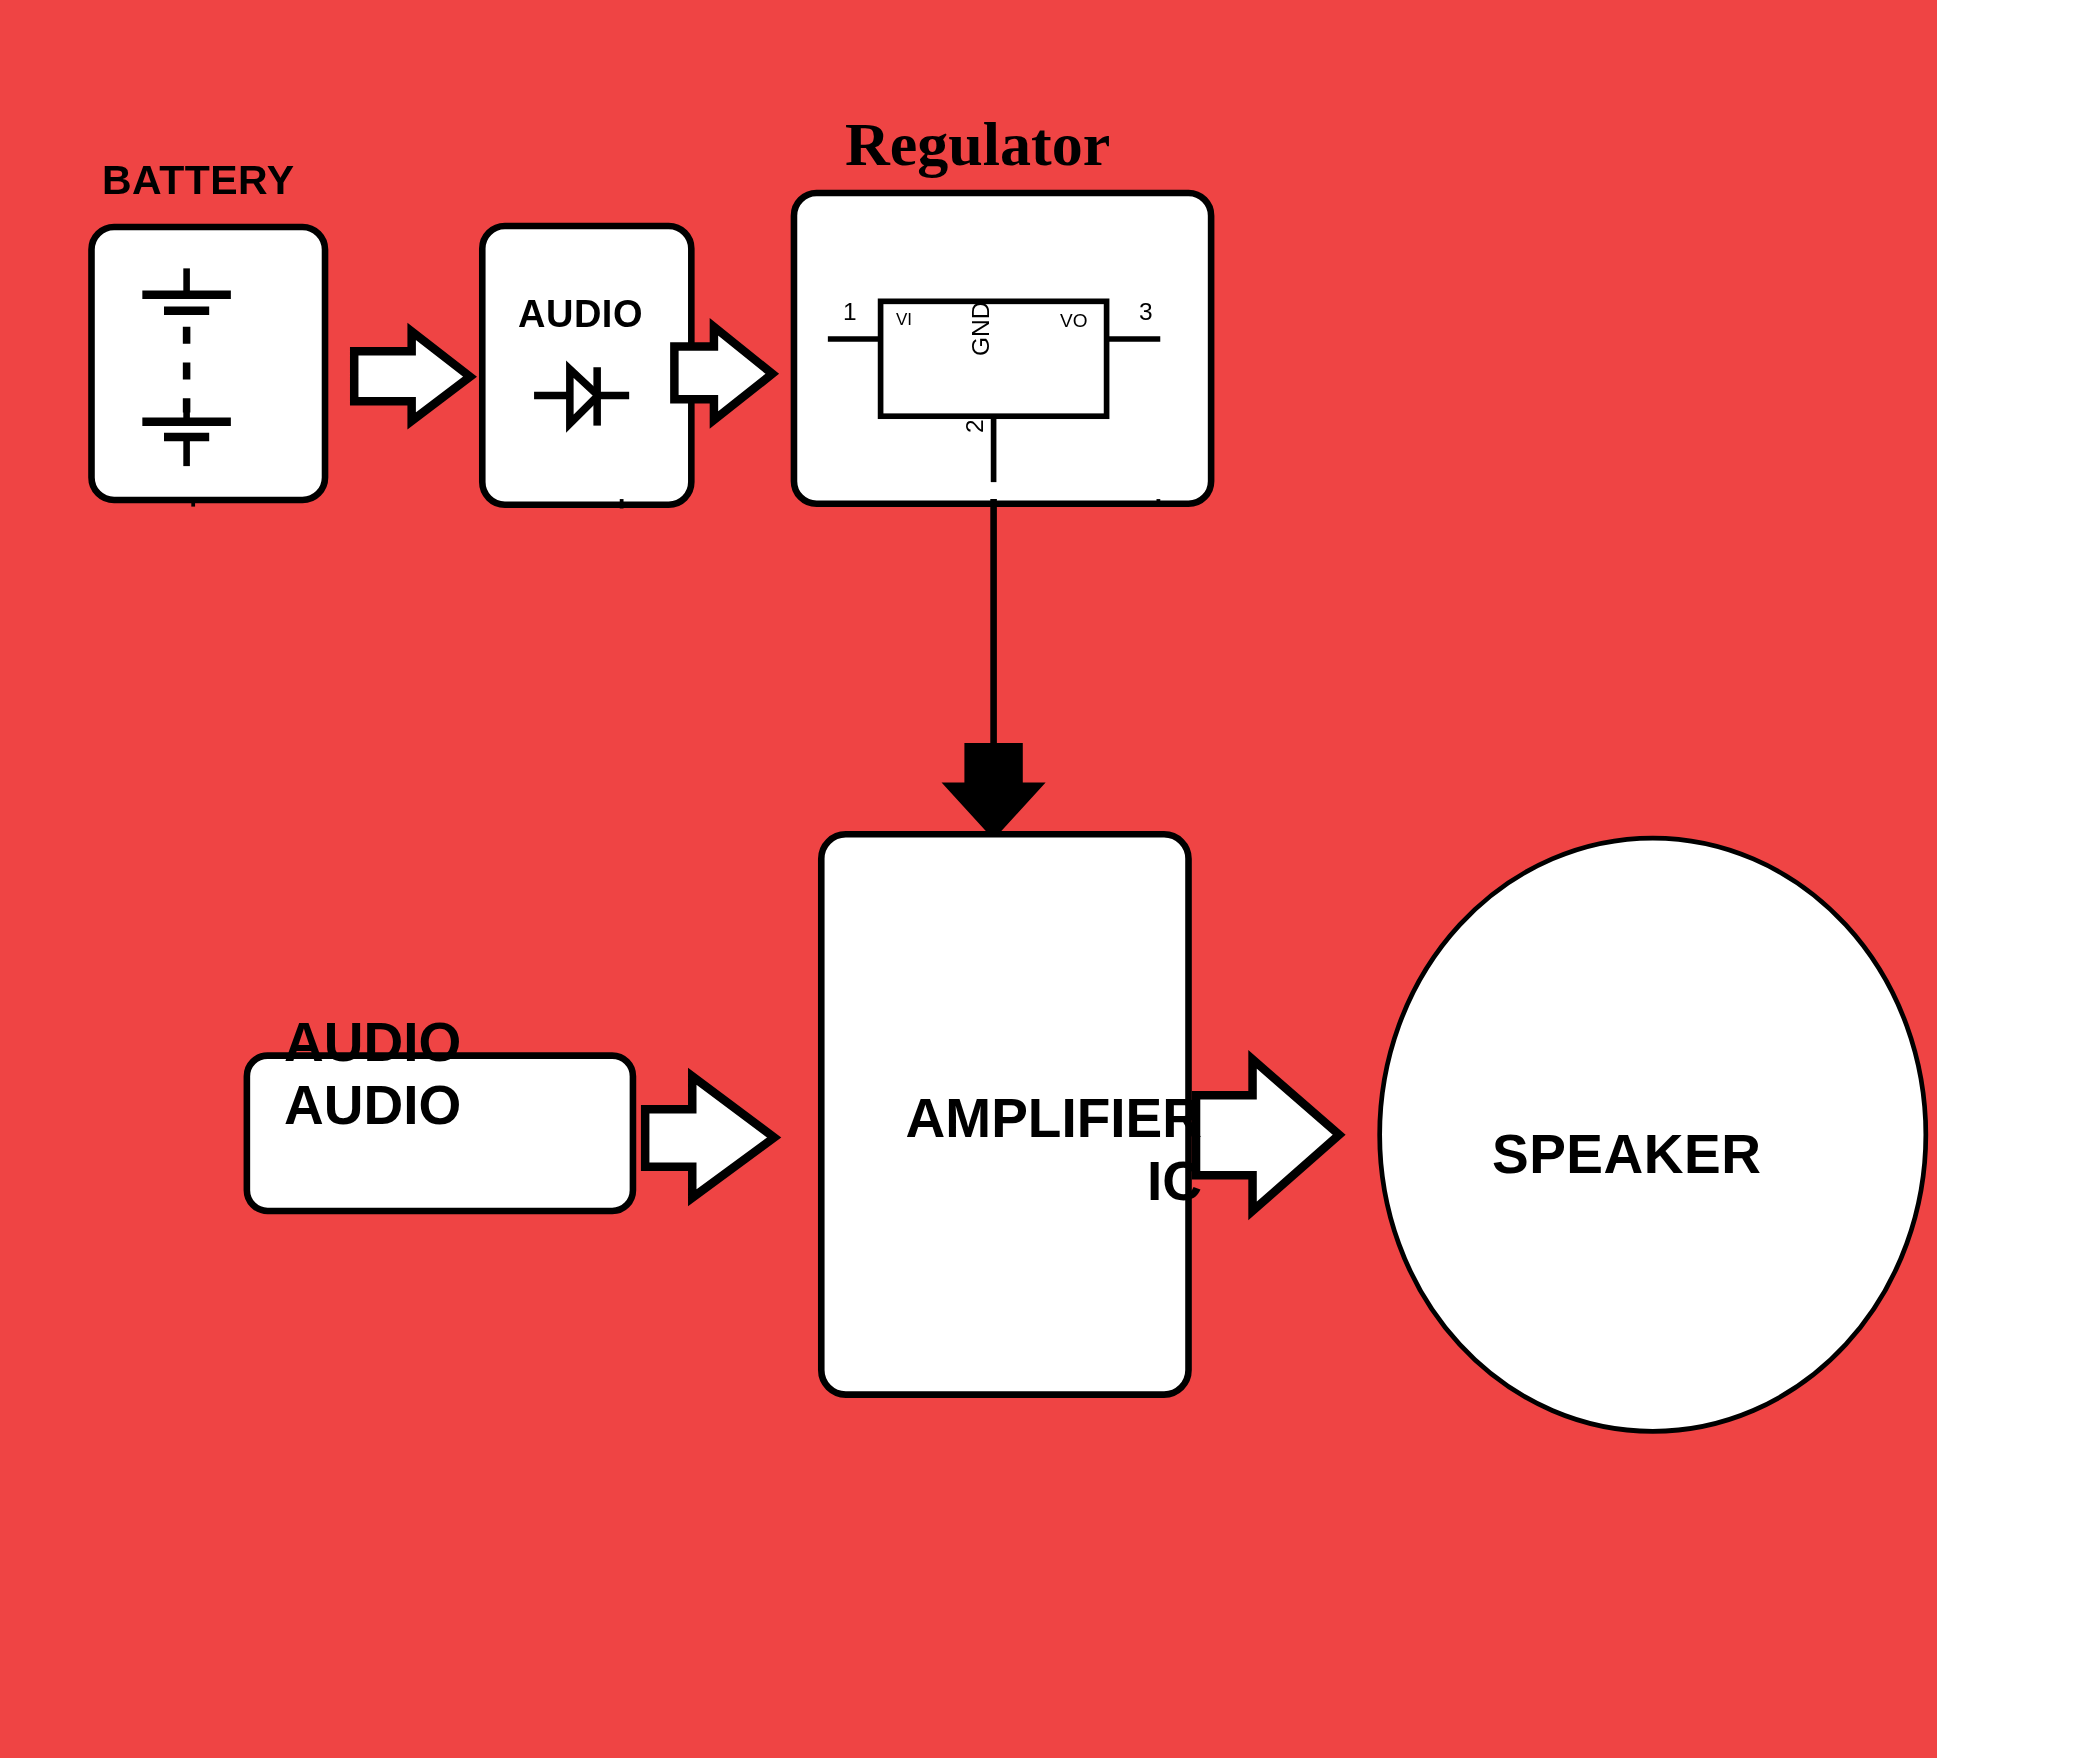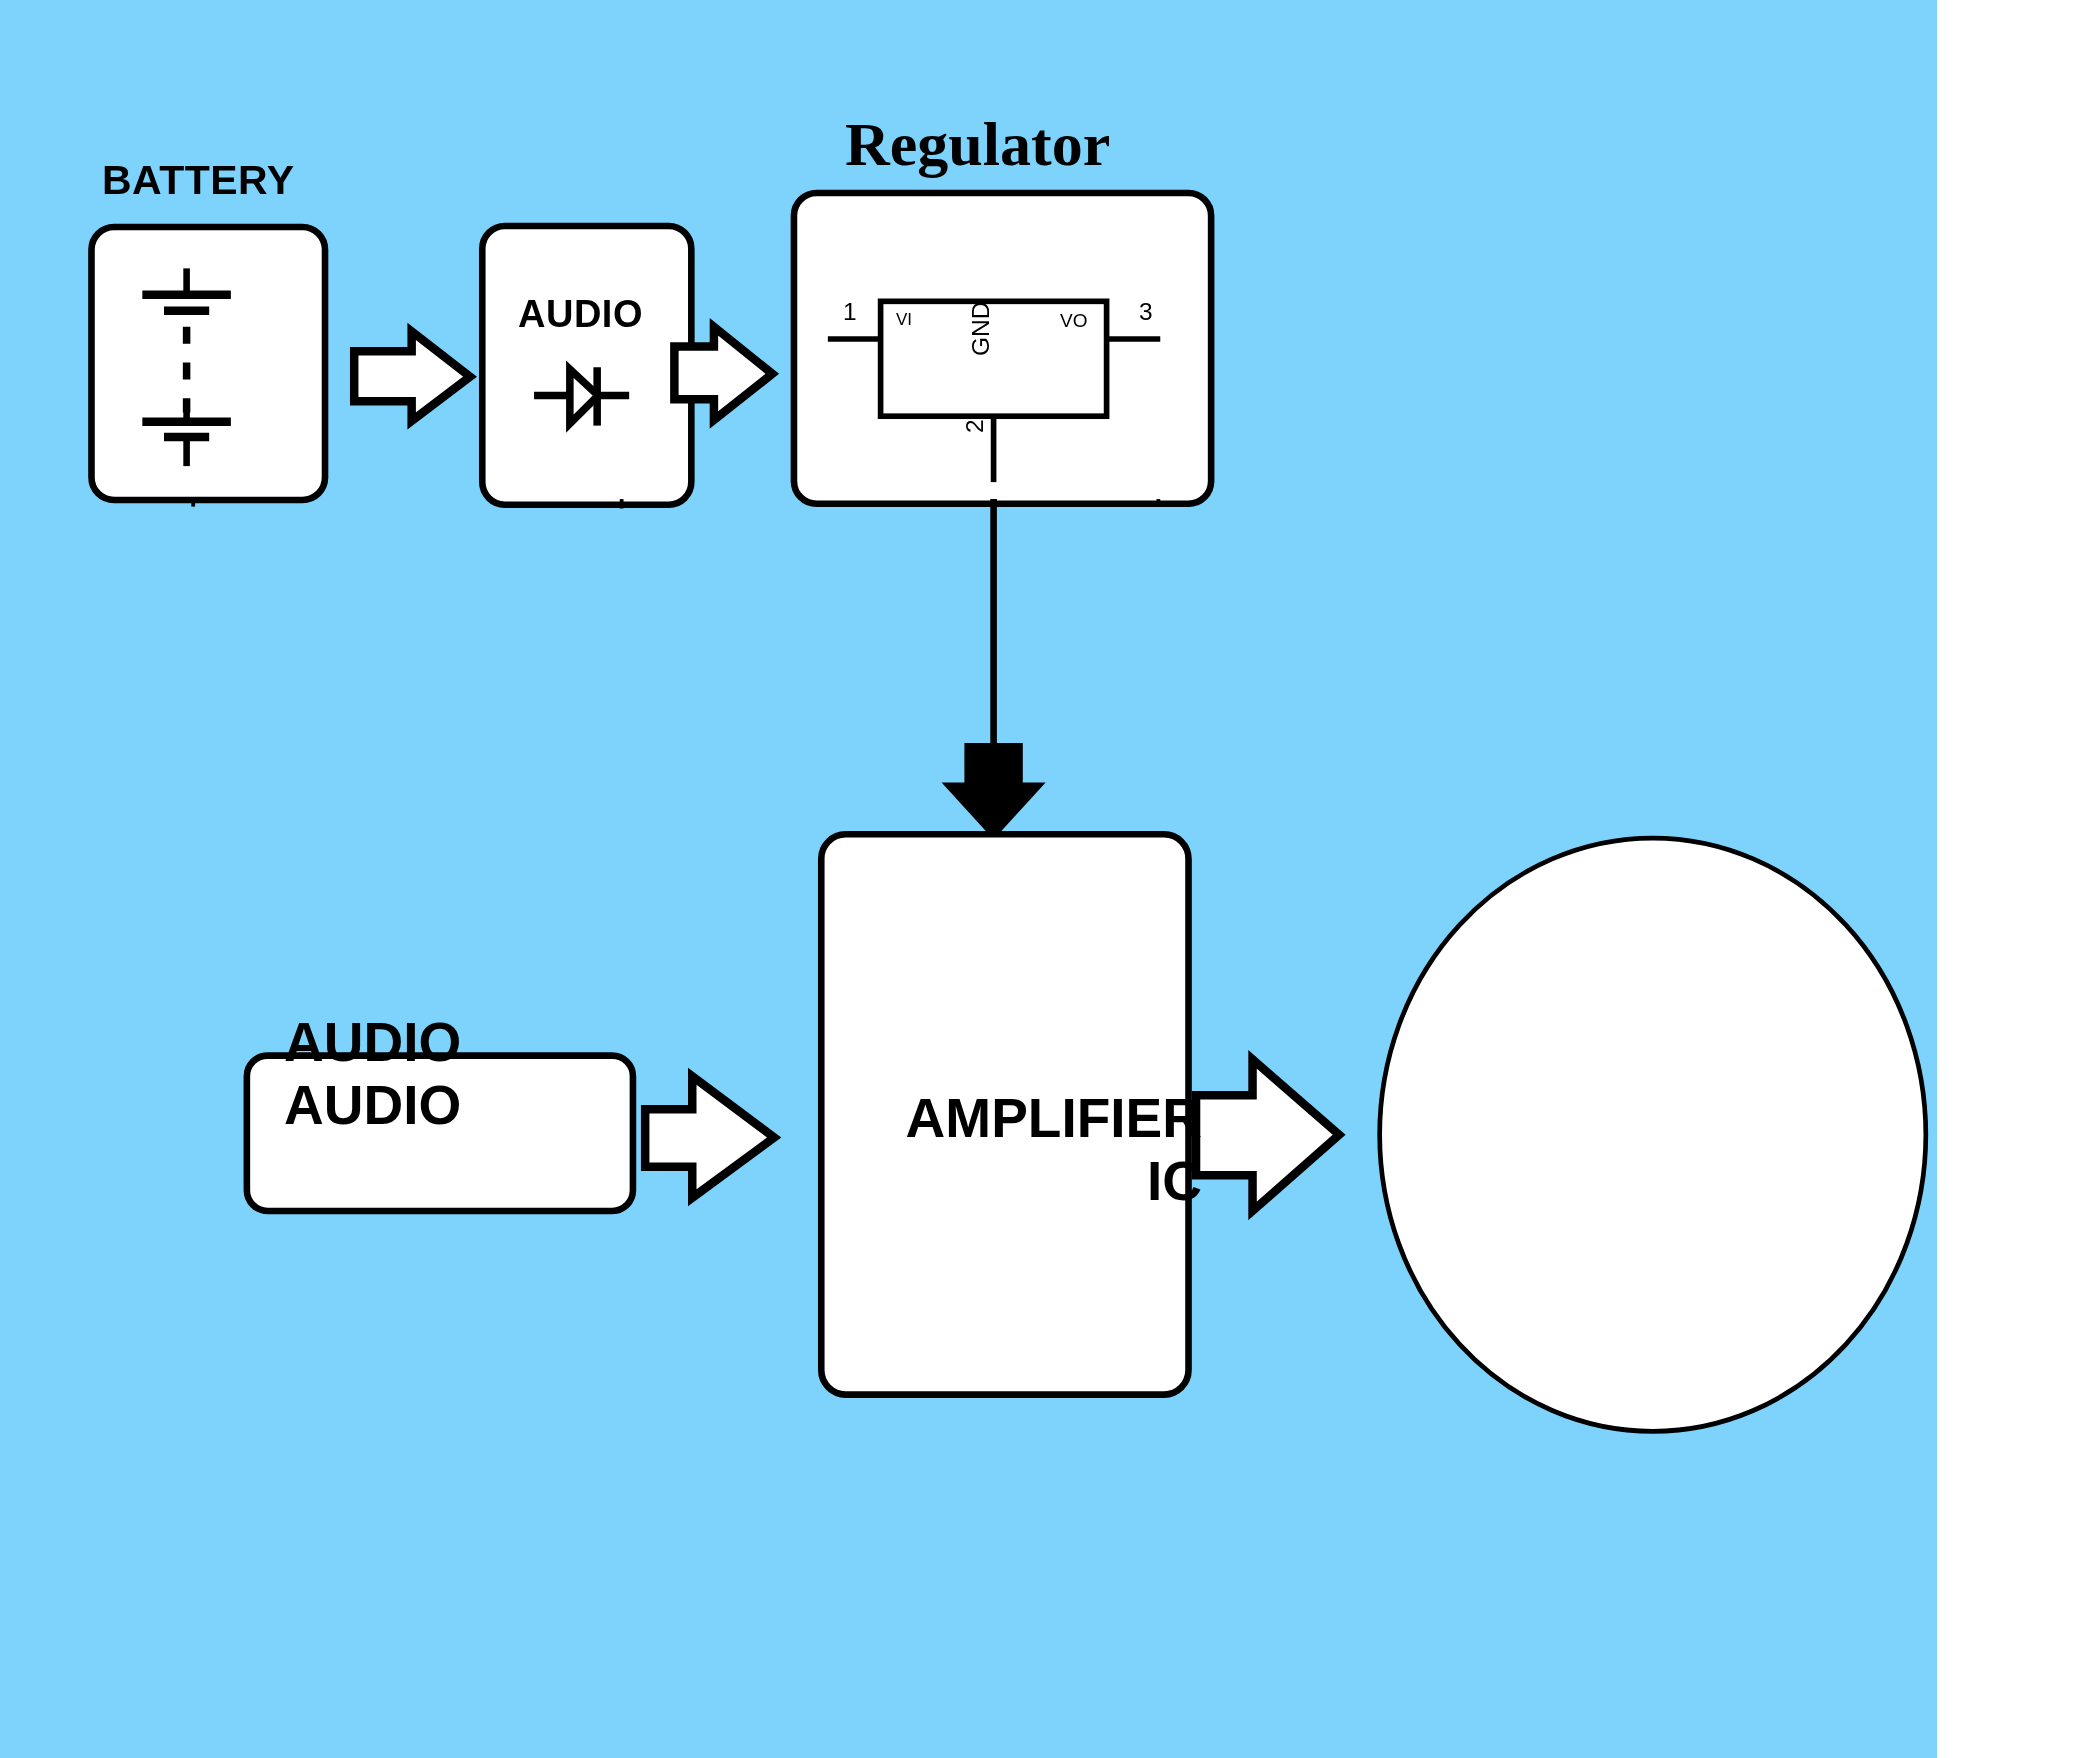--- a/index.html
+++ b/index.html
@@ -8,21 +8,21 @@
     padding: 0;
     background: #ffffff;
   }
   body {
     font-family: "Liberation Sans", sans-serif;
   }
   #canvas {
     position: relative;
     width: 1937px;
     height: 1759px;
-    background: #7dd3fc;
+    background: #ef4444;
     overflow: hidden;
   }
   svg.layer {
     position: absolute;
     top: 0;
     left: 0;
     width: 2087px;
     height: 1759px;
   }
   .lbl {
@@ -148,15 +148,16 @@
   <div class="lbl lbl-thin" id="pin-vi">VI</div>
   <div class="lbl lbl-thin" id="pin-3">3</div>
   <div class="lbl lbl-thin" id="pin-vo">VO</div>
   <div class="lbl lbl-thin" id="pin-gnd">GND</div>
   <div class="lbl lbl-thin" id="pin-2">2</div>
 
   <div class="lbl" id="audiojack-label"><span>AUDIO</span><br><span>AUDIO</span></div>
 
   <div class="lbl" id="amplifier-label"><span>AMPLIFIER</span><br><span>IC</span></div>
 
+  <div class="lbl" id="speaker-label">SPEAKER</div>
 
 </div>
 
 
 </body></html>

